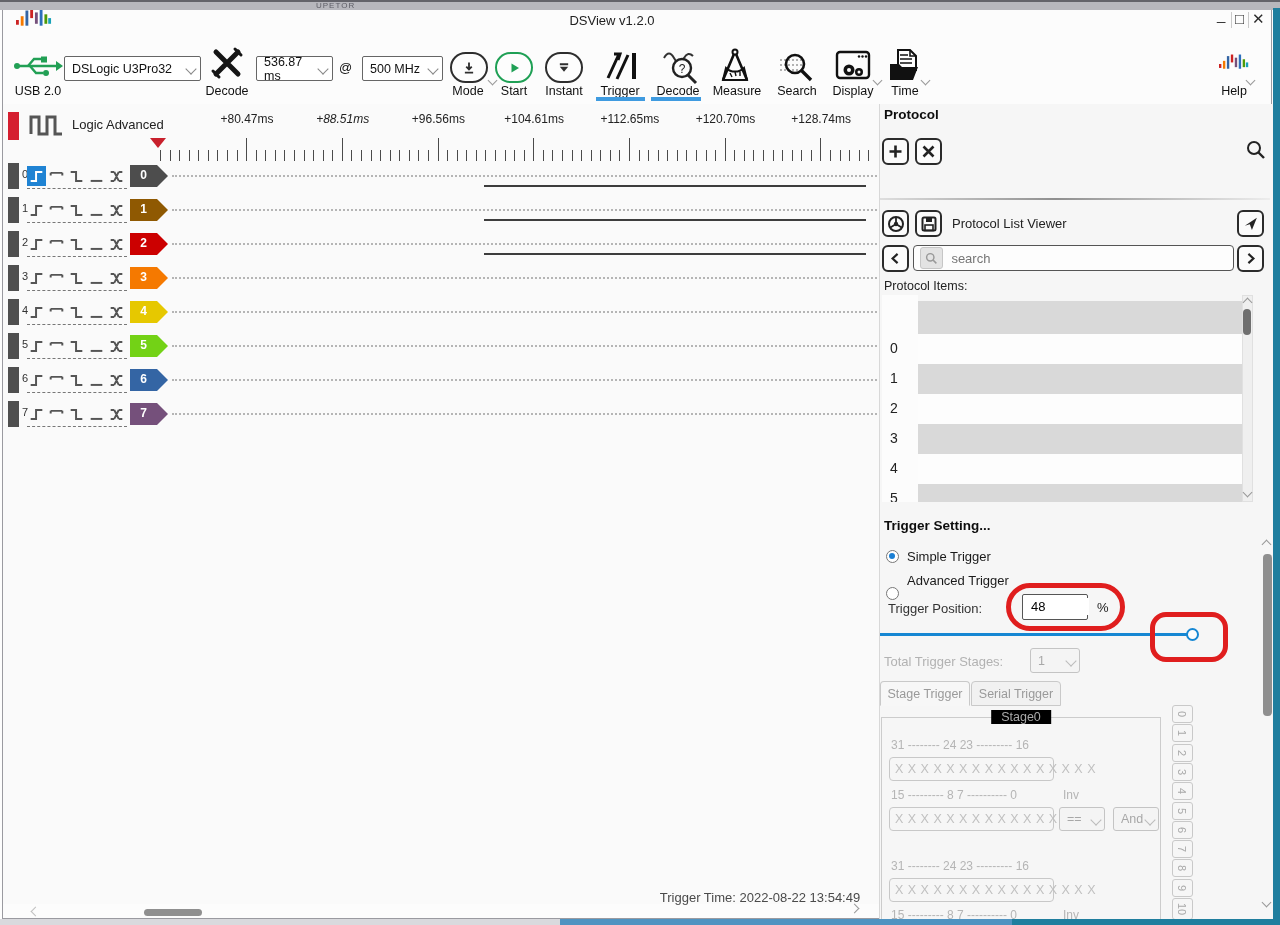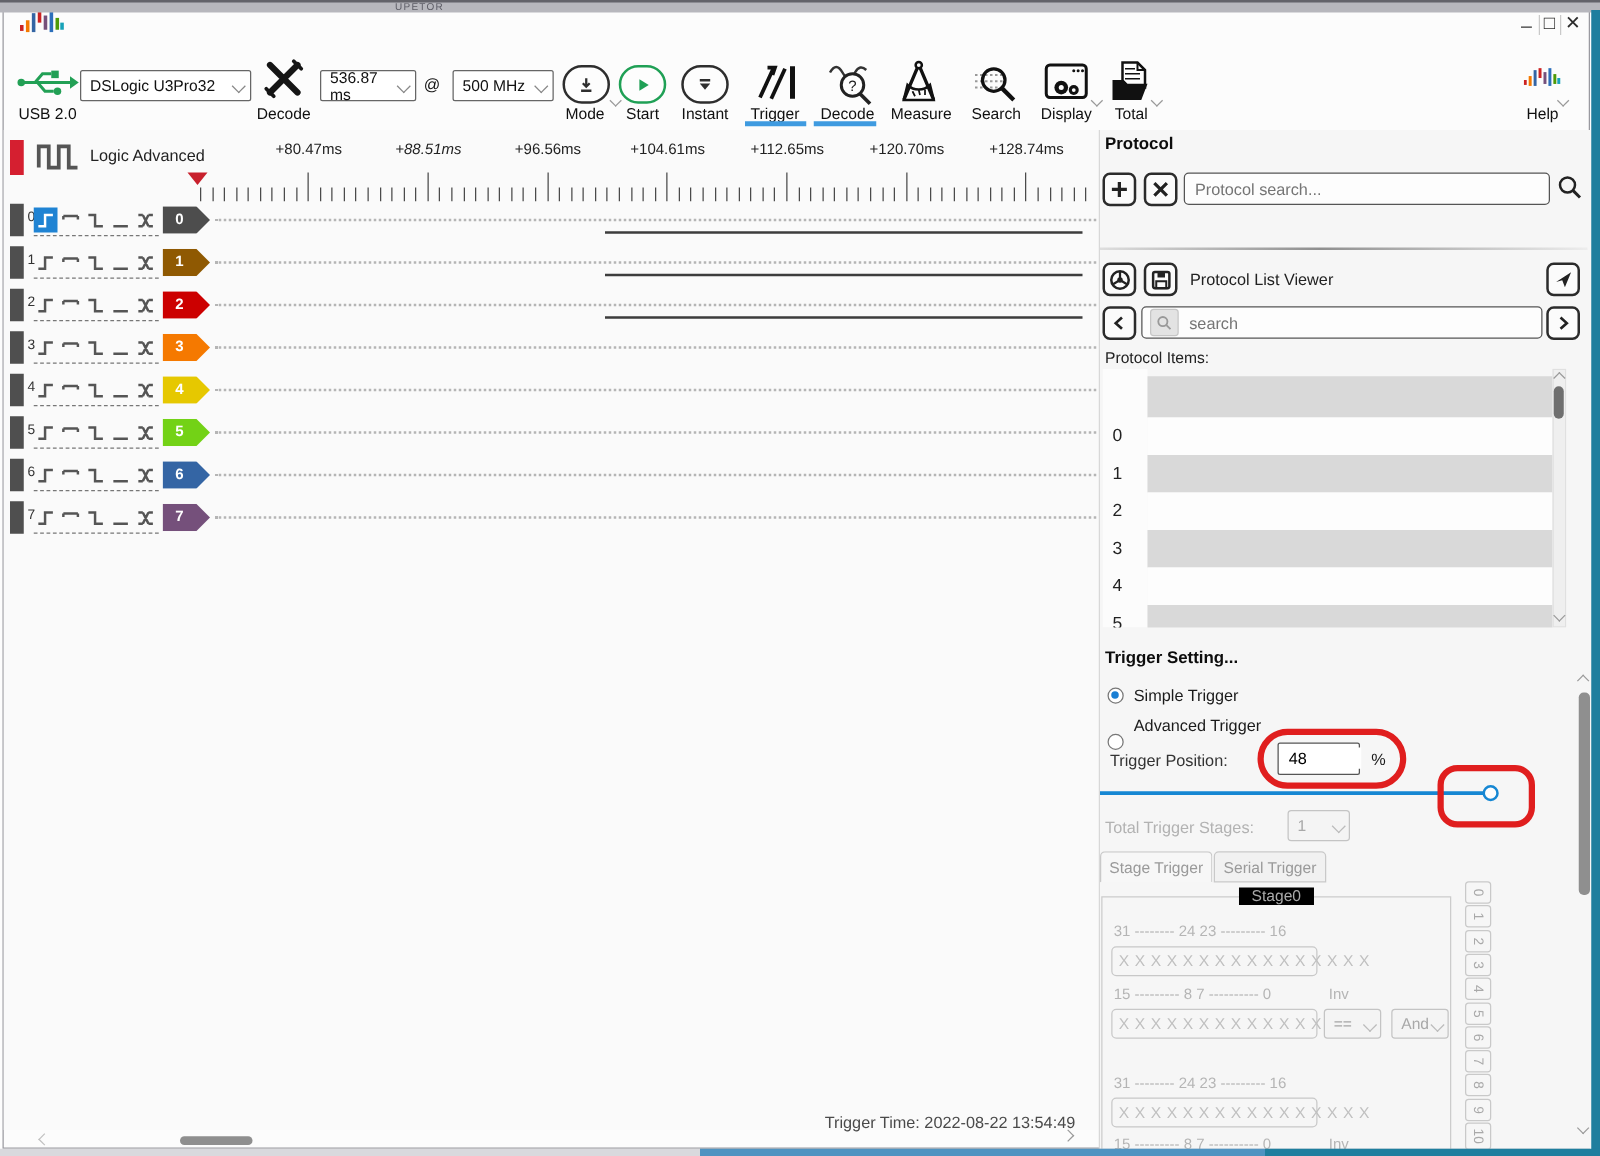--- a/index.html
+++ b/index.html
@@ -87,20 +87,21 @@
         display:flex;align-items:center;justify-content:center}
   .vtab span{transform:rotate(90deg);font-size:11px;color:#a9a9a9;display:block}
   .bot-strip{position:absolute;top:919px;height:6px}
 </style>
 </head>
 <body>
 
 <div class="abs app"></div>
 
 <div class="layer">
+  <div class="abs title">DSView v1.2.0</div>
   <div class="abs winctl" style="left:1217px;top:6px">_</div>
   <div class="abs ctl-sep" style="left:1231px;top:12px"></div>
   <div class="abs winctl" style="left:1235px;top:10px">□</div>
   <div class="abs ctl-sep" style="left:1248px;top:12px"></div>
   <div class="abs winctl" style="left:1252px;top:10px">✕</div>
 </div>
 
 <div class="layer">
   <div class="abs" style="left:16px;top:6px"><svg id="logo1" width="36" height="28" viewBox="0 0 38 28">
         <rect x="0" y="14" width="3" height="5" fill="#cc2222"></rect>
@@ -229,21 +230,21 @@
 
   <div class="abs" style="left:886px;top:46px">
     <svg width="40" height="38" viewBox="0 0 40 38">
       <path d="M12 4 h12 l6 6 v14 h-18 z" stroke="#111" stroke-width="2" fill="#fdfdfd"></path>
       <path d="M24 4 v6 h6" stroke="#111" stroke-width="1.6" fill="none"></path>
       <path d="M14 9 h8 M14 13 h12 M14 17 h12" stroke="#111" stroke-width="1.3"></path>
       <path d="M4 18 h9 l3 3 h16 l-5 13 H4 z" fill="#111"></path>
     </svg>
   </div>
   <div class="abs minicaret" style="left:922px;top:77px"></div>
-  <div class="abs tlabel" style="left:886px;top:84px;width:38px">Total</div>
+  <div class="abs tlabel" style="left:886px;top:84px;width:38px">Time</div>
 
   <div class="abs" style="left:1219px;top:52px"><svg id="logo2" width="30" height="24" viewBox="0 0 38 28">
         <rect x="0" y="14" width="3" height="5" fill="#cc2222"></rect>
         <rect x="5" y="10" width="3" height="10" fill="#f57900"></rect>
         <rect x="10" y="4" width="3" height="16" fill="#3465a4"></rect>
         <rect x="15" y="2" width="3" height="10" fill="#cc2222"></rect>
         <rect x="20" y="6" width="3" height="12" fill="#75507b"></rect>
         <rect x="25" y="2" width="3" height="18" fill="#2c6fbb"></rect>
         <rect x="30" y="8" width="3" height="10" fill="#4e9a06"></rect>
         <rect x="34" y="12" width="3" height="6" fill="#17a2b8"></rect>
@@ -644,23 +645,20 @@
   <div class="abs sqbtn" style="left:882px;top:138px">
     <svg width="17" height="17" viewBox="0 0 17 17">
         <path d="M8.5 2.5 V14.5 M2.5 8.5 H14.5" stroke="#222" stroke-width="2.6" fill="none"></path>
       </svg>
   </div>
   <div class="abs sqbtn" style="left:915px;top:138px">
     <svg width="17" height="17" viewBox="0 0 17 17">
         <path d="M3.5 3.5 L13.5 13.5 M13.5 3.5 L3.5 13.5" stroke="#222" stroke-width="2.6" fill="none"></path>
       </svg>
   </div>
-  <div class="abs searchbox" style="left:947px;top:138px;width:293px">
-    <input placeholder="Protocol search..." style="">
-  </div>
   <div class="abs" style="left:1245px;top:139px">
     <svg width="22" height="22" viewBox="0 0 22 22">
         <circle cx="9" cy="9" r="6" stroke="#222" stroke-width="2" fill="none"></circle>
         <path d="M13.5 13.5 L19 19" stroke="#222" stroke-width="2.4"></path>
       </svg>
   </div>
 
   <div class="abs divider" style="left:880px;top:198px;width:390px"></div>
 
   <div class="abs sqbtn" style="left:882px;top:210px">

